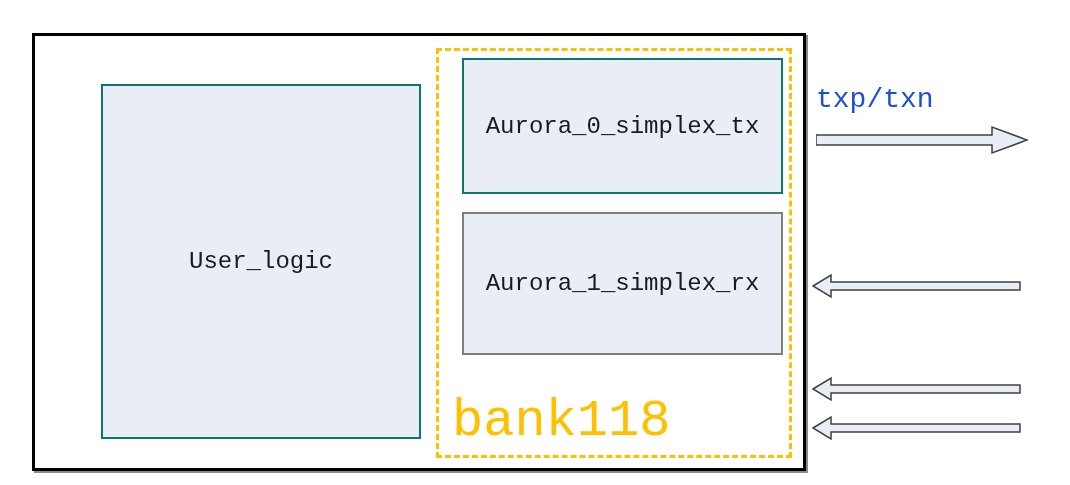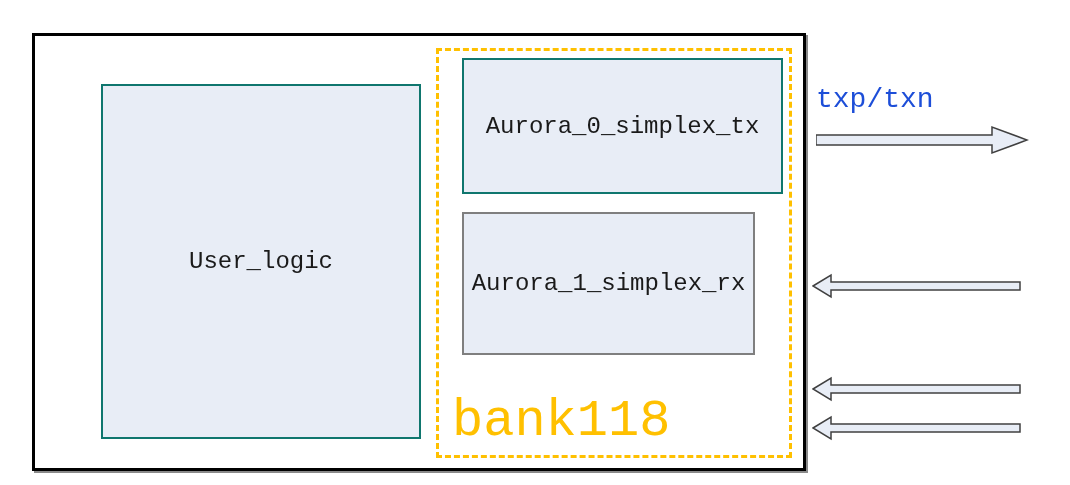--- a/index.html
+++ b/index.html
@@ -46,21 +46,21 @@
     width: 320px; height: 355px; margin-left: 44px;
   }
 
   .aurora-tx {
     left: 462px; top: 58px;
     width: 321px; height: 136px;
   }
 
   .aurora-rx {
     left: 462px; top: 212px;
-    width: 293px; height: 143px;
+    width: 321px; height: 143px;
     border: 2px solid #7f7f7f;
   }
 
   
   .bank-region {
     position: absolute;
     left: 436px; top: 48px;
     width: 356px; height: 410px;
     border: 3px dashed #FFC000;
   }

